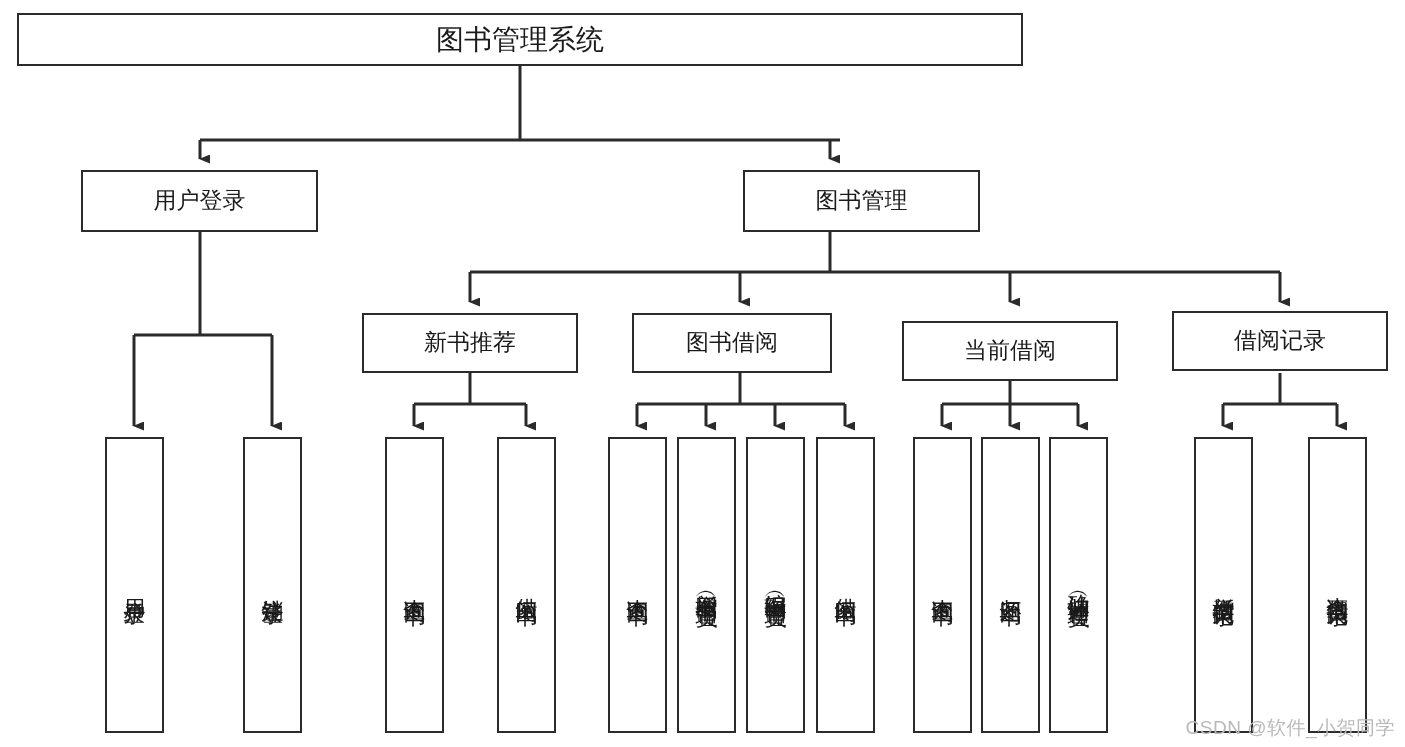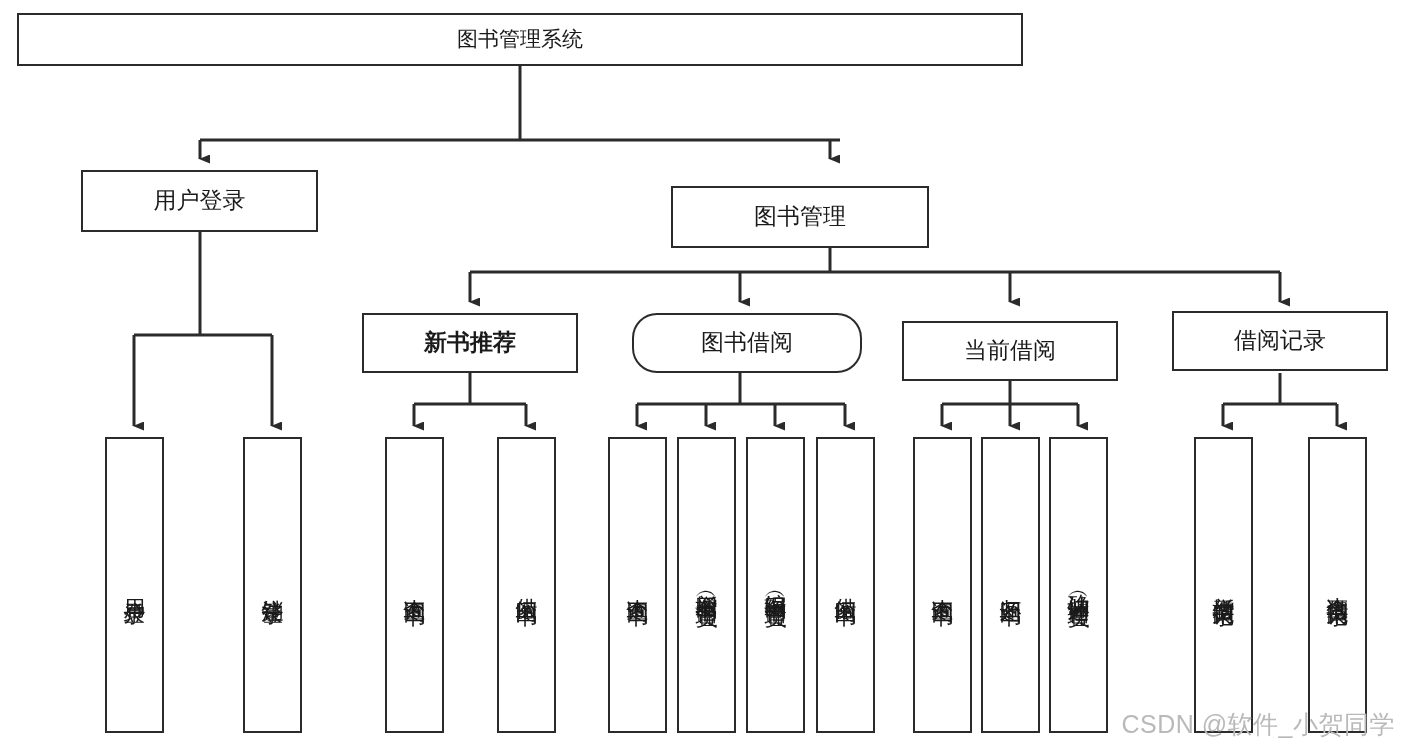--- a/index.html
+++ b/index.html
@@ -39,40 +39,40 @@
   .node-label {
     display: block;
     text-align: center;
     line-height: 1.28;
     white-space: nowrap;
   }
   .node.horizontal .node-label {
     font-size: 23px;
   }
   .node.horizontal.root .node-label {
-    font-size: 21px;
+    font-size: 28px;
   }
   .node.vertical {
     align-items: center;
     justify-content: center;
     padding: 6px 0;
   }
   .node.vertical .node-label {
     writing-mode: vertical-rl;
     text-orientation: upright;
     font-size: 22px;
     letter-spacing: 2px;
     line-height: 1;
     white-space: nowrap;
   }
   #watermark {
     position: absolute;
     right: 10px;
     bottom: 6px;
-    font-size: 25px;
+    font-size: 19px;
     color: #b9b9b9;
     letter-spacing: 0.5px;
     z-index: 5;
     user-select: none;
     white-space: nowrap;
   }
 </style>
 </head>
 <body>
 
@@ -128,28 +128,28 @@
     </g>
   </svg>
 
   <div class="node horizontal root" style="left:17px; top:13px; width:1006px; height:53px;">
     <span class="node-label">图书管理系统</span>
   </div>
 
   <div class="node horizontal" style="left:81px; top:170px; width:237px; height:62px;">
     <span class="node-label">用户登录</span>
   </div>
-  <div class="node horizontal" style="left:671px; top:170px; width:258px; height:62px;margin-top:16px;">
+  <div class="node horizontal" style="left:743px; top:170px; width:237px; height:62px;">
     <span class="node-label">图书管理</span>
   </div>
 
-  <div class="node horizontal" style="left:362px; top:313px; width:216px; height:60px;font-weight:bold;">
+  <div class="node horizontal" style="left:362px; top:313px; width:216px; height:60px;">
     <span class="node-label">新书推荐</span>
   </div>
-  <div class="node horizontal" style="left:632px; top:313px; width:230px; height:60px;border-radius:25px;">
+  <div class="node horizontal" style="left:632px; top:313px; width:200px; height:60px;">
     <span class="node-label">图书借阅</span>
   </div>
   <div class="node horizontal" style="left:902px; top:313px; width:216px; height:60px;margin-top:8px;">
     <span class="node-label">当前借阅</span>
   </div>
   <div class="node horizontal" style="left:1172px; top:311px; width:216px; height:60px;">
     <span class="node-label">借阅记录</span>
   </div>
 
   <div class="node vertical" style="left:105px; top:437px; width:59px; height:296px;">

